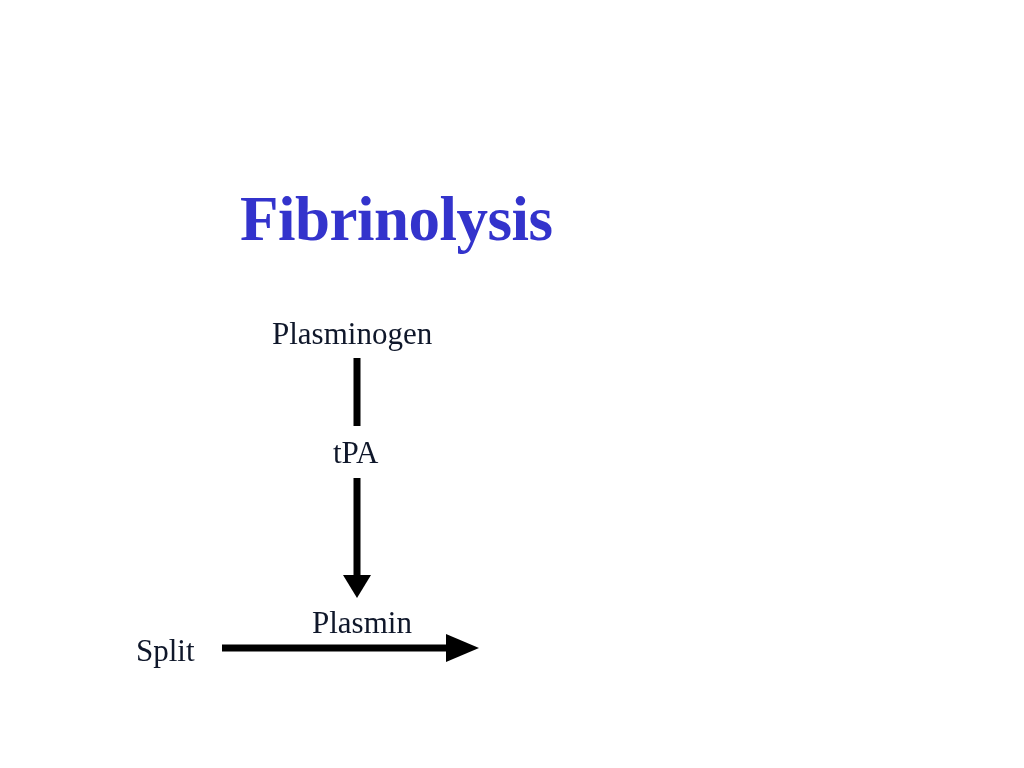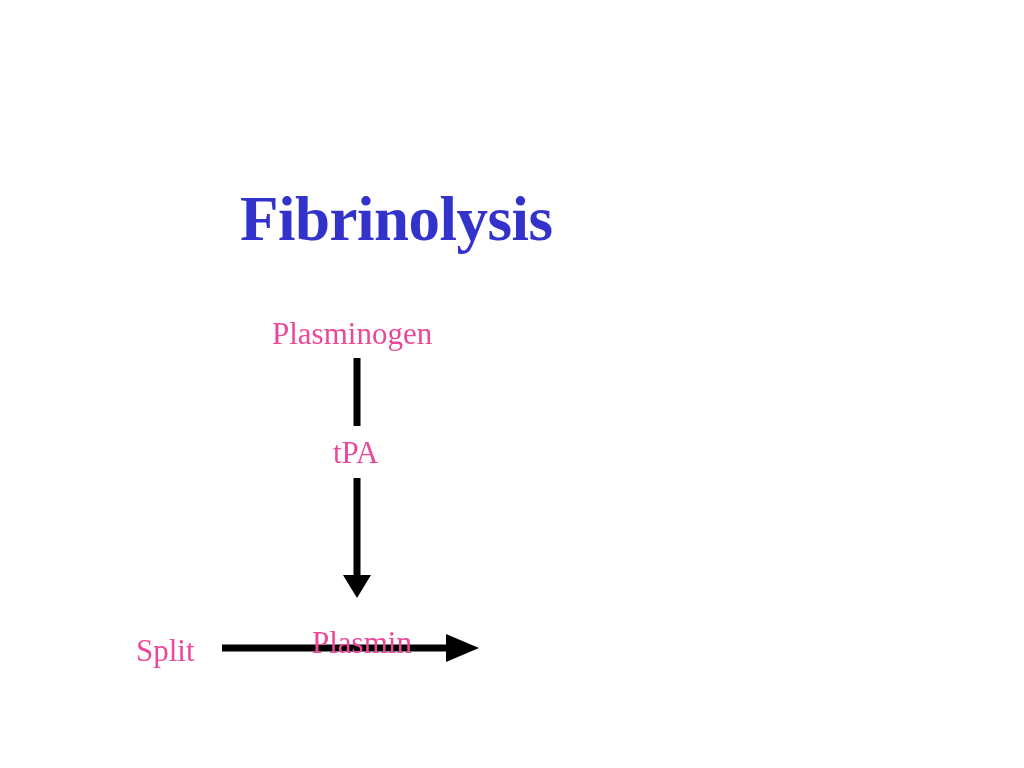--- a/index.html
+++ b/index.html
@@ -33,26 +33,26 @@
     letter-spacing: -0.5px;
     margin-left: 26px;
   }
 
   
   .node-label {
     position: absolute;
     font-size: 31px;
     font-weight: normal;
     line-height: 1;
-    color: #ec4899;
+    color: #0f172a;
     white-space: nowrap;
   }
   .label-plasminogen { left: 272px; top: 318px; }
   .label-tpa         { left: 333px; top: 437px; text-align: center; }
-  .label-plasmin     { left: 312px; top: 627px; }
+  .label-plasmin     { left: 312px; top: 607px; }
   .label-fibrin      { left: 136px; top: 635px; }
   .label-fsp         { left: 496px; top: 635px; }
 
   
   .arrow-layer {
     position: absolute;
     left: 0;
     top: 0;
     width: 1024px;
     height: 768px;

